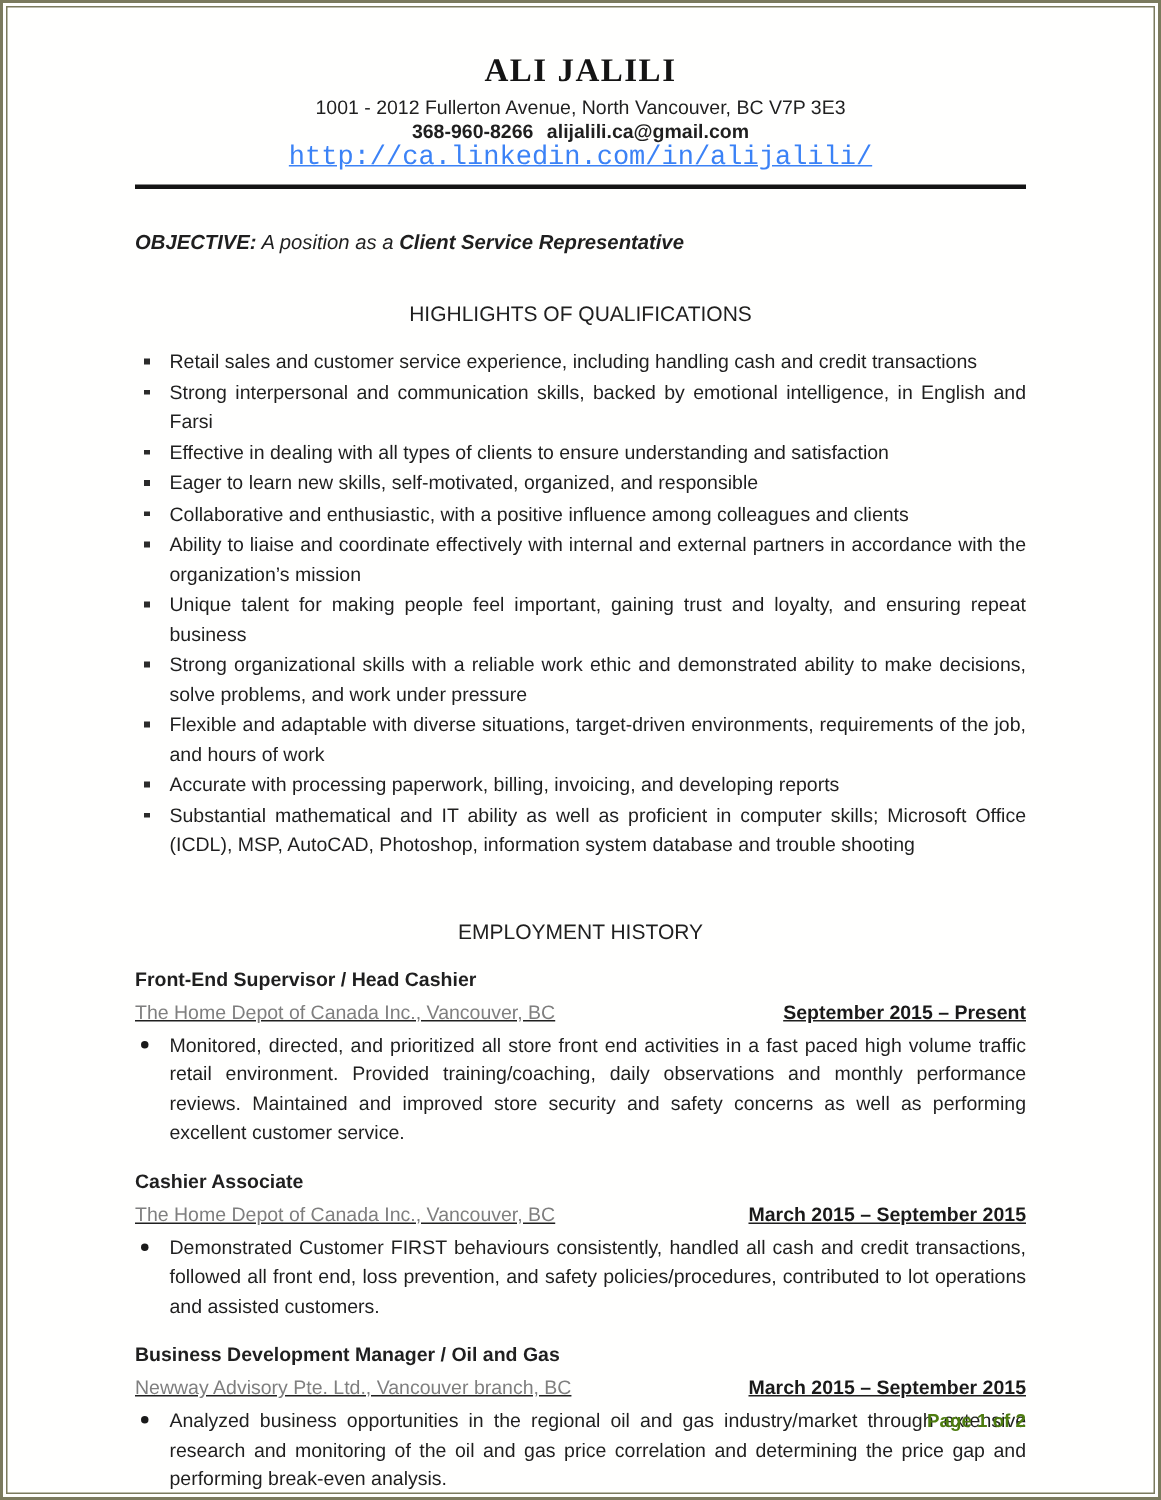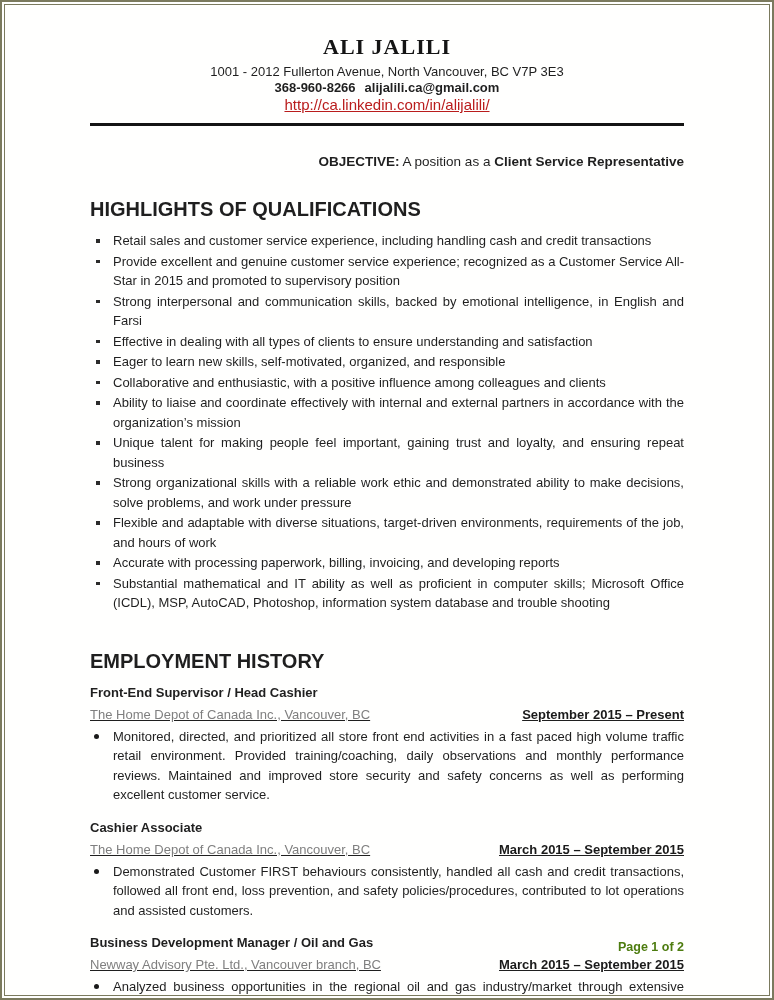--- a/index.html
+++ b/index.html
@@ -51,45 +51,47 @@
     margin-top: 3px;
   }
   .contact {
     font-size: 13px;
     line-height: 16px;
     font-weight: bold;
   }
   .contact .email { margin-left: 9px; }
   .linkedin {
     display: inline-block;
-    font-size: 15px;
+    font-size: 18px;
     line-height: 16px;
-    color: #b91c1c;
+    color: #3b82f6;
     text-decoration: underline;
+    font-family: Liberation Mono, monospace;
   }
   .divider {
     height: 3px;
     background: #141414;
     margin-top: 9px;
   }
 
   
   .objective {
-    text-align: right;
+    text-align: left;
     font-size: 13.5px;
     line-height: 17px;
     margin-top: 27px;
+    font-style: italic;
   }
   .b { font-weight: bold; }
 
   
   .sec-title {
-    text-align: left;
-    font-weight: bold;
-    font-size: 20px;
+    text-align: center;
+    font-weight: normal;
+    font-size: 14px;
     line-height: 17px;
   }
   .sec-title.quals { margin-top: 31px; }
   .sec-title.employ { margin-top: 40px; }
 
   
   .q-list {
     list-style: none;
     margin-top: 13px;
     font-size: 13px;
@@ -181,21 +183,20 @@
     <div class="objective">
       <span class="b">OBJECTIVE:</span>
       <span>A position as a</span>
       <span class="b">Client Service Representative</span>
     </div>
 
     <div class="sec-title quals">HIGHLIGHTS OF QUALIFICATIONS</div>
 
     <ul class="q-list">
       <li class="q-item"><span class="sq-bullet"></span><span>Retail sales and customer service experience, including handling cash and credit transactions</span></li>
-      <li class="q-item"><span class="sq-bullet"></span><span>Provide excellent and genuine customer service experience; recognized as a Customer Service All-Star in 2015 and promoted to supervisory position</span></li>
       <li class="q-item"><span class="sq-bullet"></span><span>Strong interpersonal and communication skills, backed by emotional intelligence, in English and Farsi</span></li>
       <li class="q-item"><span class="sq-bullet"></span><span>Effective in dealing with all types of clients to ensure understanding and satisfaction</span></li>
       <li class="q-item"><span class="sq-bullet"></span><span>Eager to learn new skills, self-motivated, organized, and responsible</span></li>
       <li class="q-item"><span class="sq-bullet"></span><span>Collaborative and enthusiastic, with a positive influence among colleagues and clients</span></li>
       <li class="q-item"><span class="sq-bullet"></span><span>Ability to liaise and coordinate effectively with internal and external partners in accordance with the organization’s mission</span></li>
       <li class="q-item"><span class="sq-bullet"></span><span>Unique talent for making people feel important, gaining trust and loyalty, and ensuring repeat business</span></li>
       <li class="q-item"><span class="sq-bullet"></span><span>Strong organizational skills with a reliable work ethic and demonstrated ability to make decisions, solve problems, and work under pressure</span></li>
       <li class="q-item"><span class="sq-bullet"></span><span>Flexible and adaptable with diverse situations, target-driven environments, requirements of the job, and hours of work</span></li>
       <li class="q-item"><span class="sq-bullet"></span><span>Accurate with processing paperwork, billing, invoicing, and developing reports</span></li>
       <li class="q-item"><span class="sq-bullet"></span><span>Substantial mathematical and IT ability as well as proficient in computer skills; Microsoft Office (ICDL), MSP, AutoCAD, Photoshop, information system database and trouble shooting</span></li>

